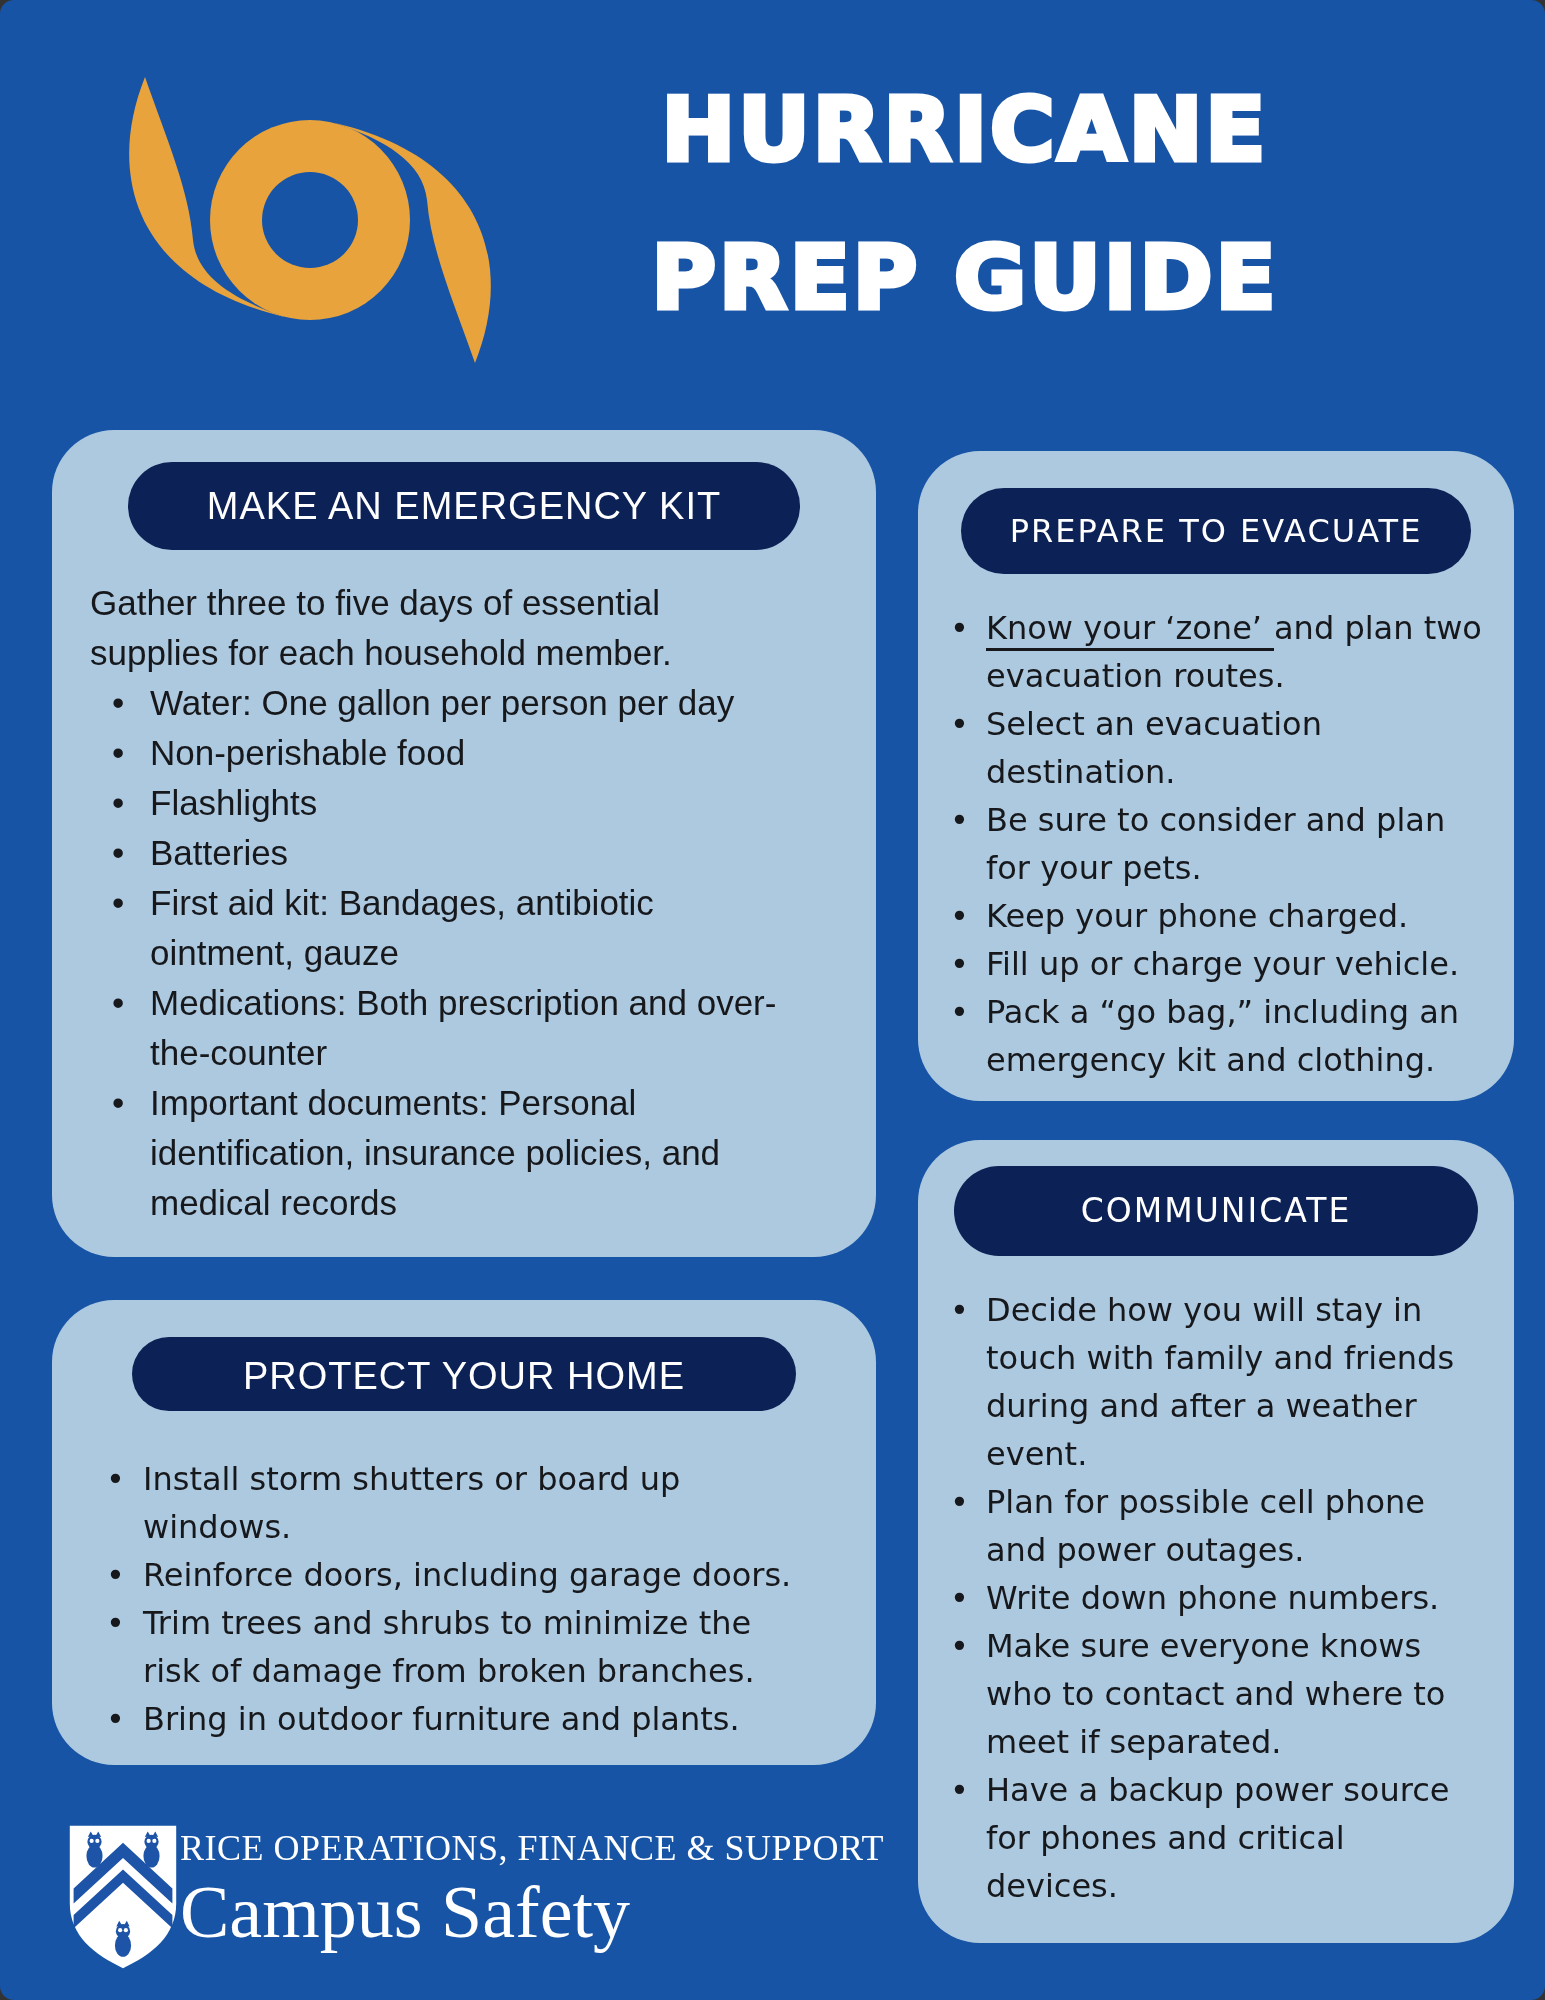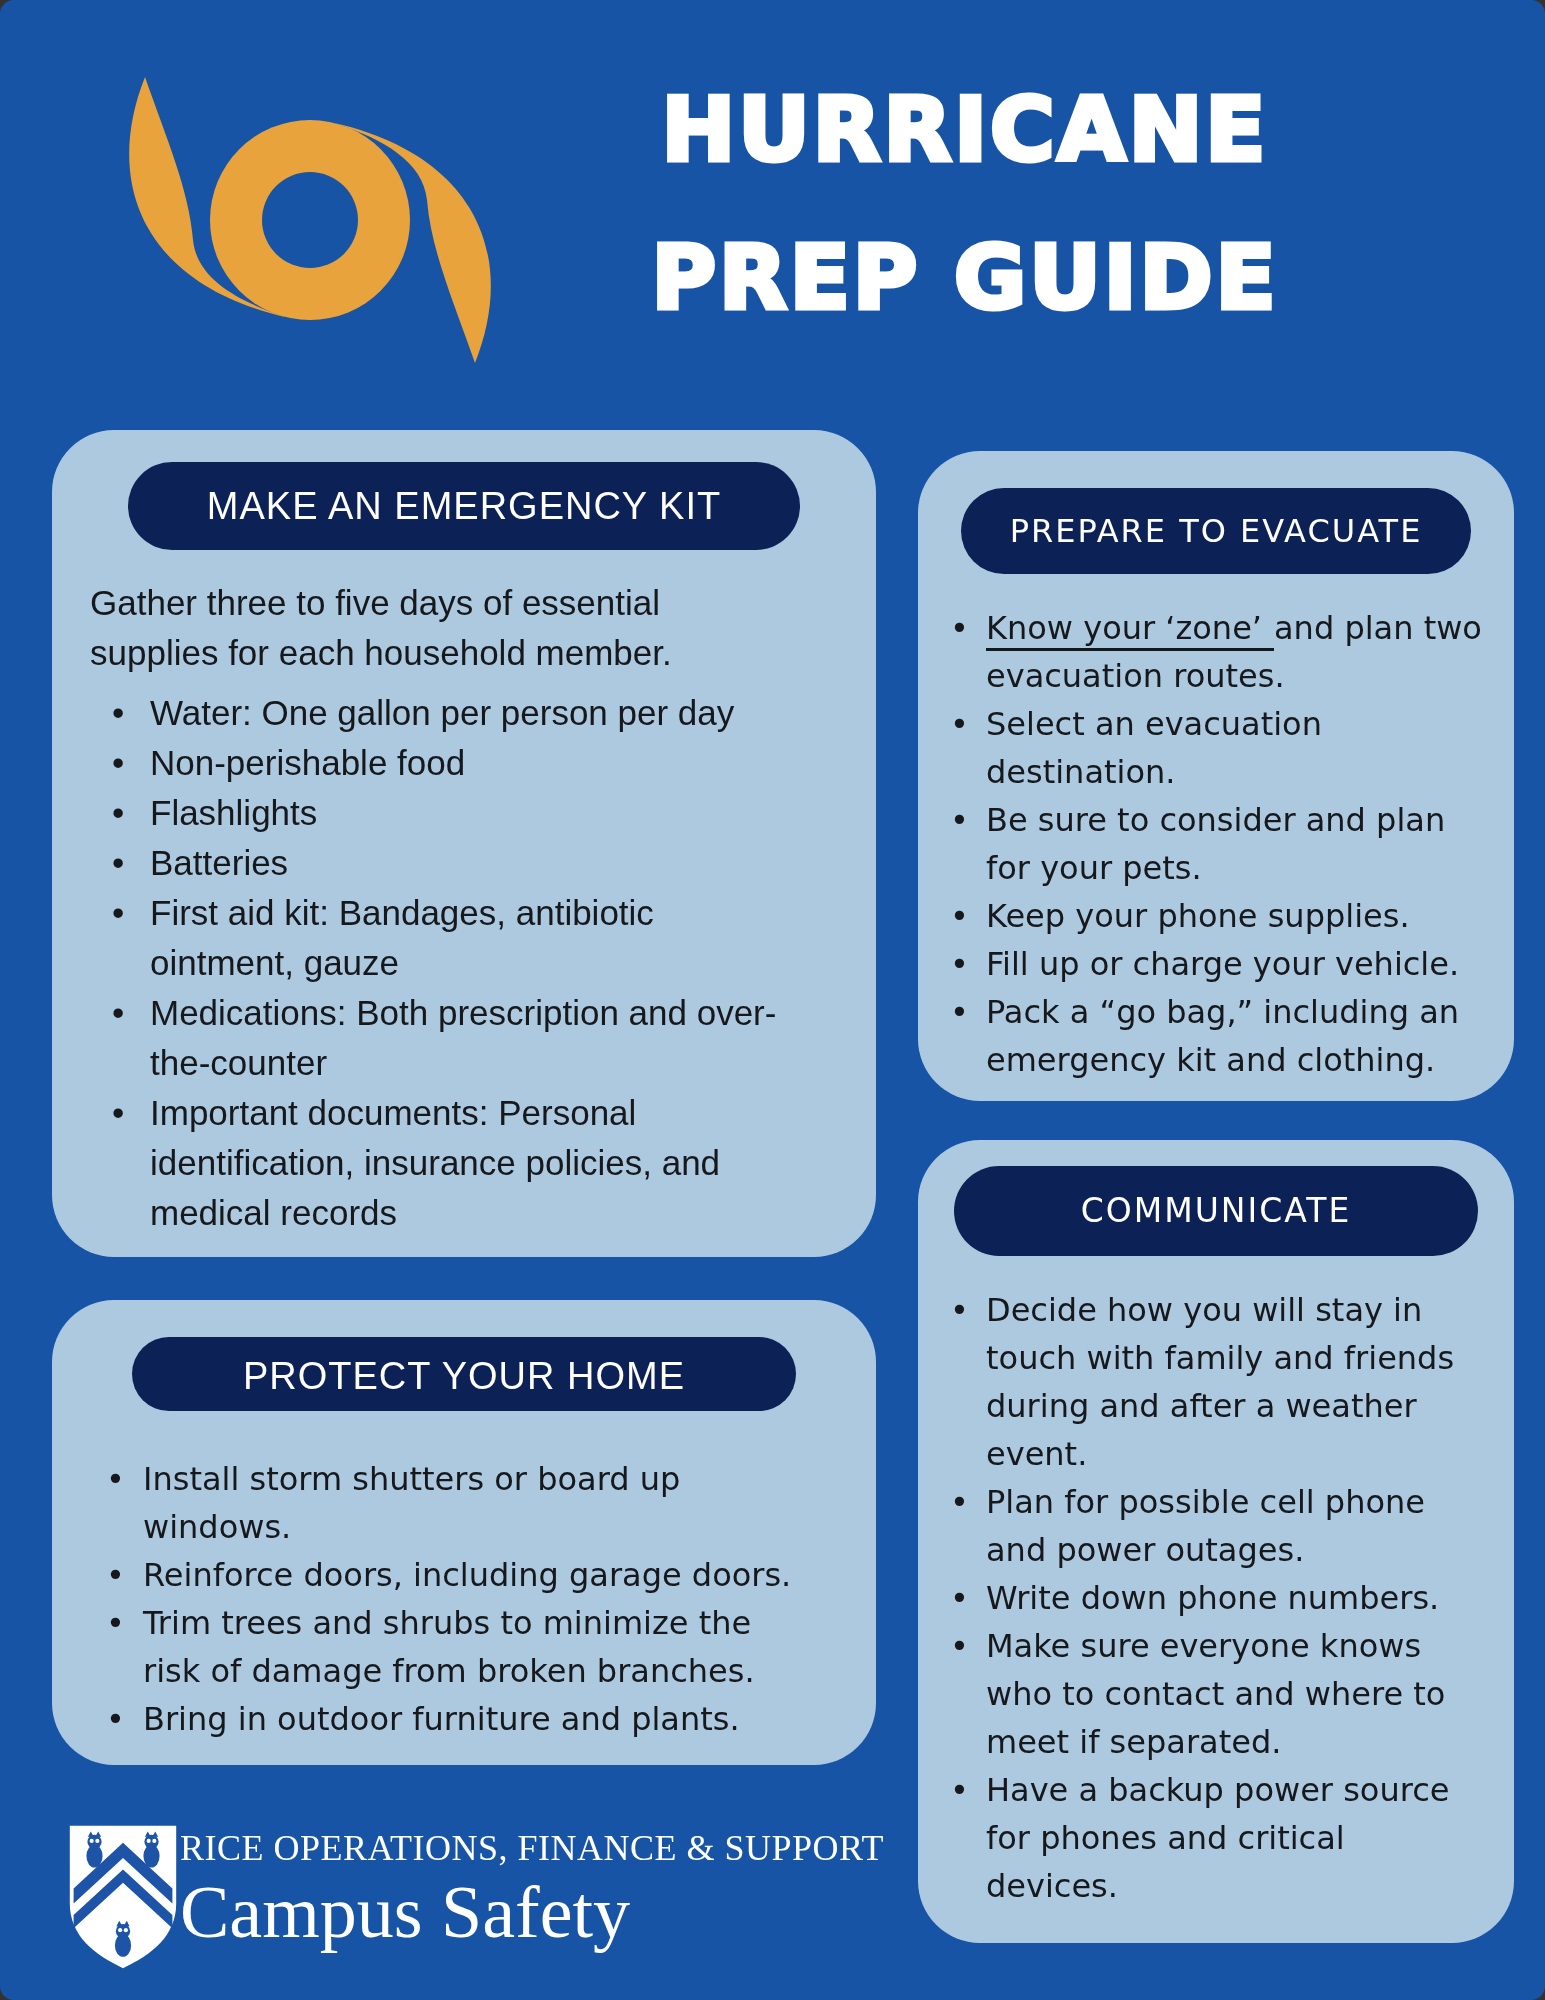--- a/index.html
+++ b/index.html
@@ -29,21 +29,21 @@
   #card-comm{left:918px; top:1140px; width:596px; height:803px;}
   .pill{
     display:block; background:var(--pill); color:var(--white);
     text-align:center; border-radius:48px; margin-left:auto; margin-right:auto;
   }
   #card-kit  .pill{margin-top:32px; width:672px; height:88px; line-height:88px; font-size:38px; letter-spacing:1px;}
   #card-evac .pill{margin-top:37px; width:510px; height:86px; line-height:86px; font-family:"DejaVu Sans",sans-serif; font-size:32px; letter-spacing:2px;}
   #card-home .pill{margin-top:37px; width:664px; height:74px; line-height:78px; font-size:38px; letter-spacing:1px;}
   #card-comm .pill{margin-top:26px; width:524px; height:90px; line-height:90px; font-family:"DejaVu Sans",sans-serif; font-size:33px; letter-spacing:2px;}
   .intro{
-    margin:28px 40px 10px 38px; font-size:35px; line-height:50px; white-space:pre-line;
+    margin:28px 40px 0 38px; font-size:35px; line-height:50px; white-space:pre-line;
   }
   ul.blist{list-style:none; padding:0;}
   ul.blist li{position:relative; white-space:pre-line;}
   ul.blist li::before{content:"\2022"; position:absolute; top:0;}
   
   #card-kit ul.blist{margin:0 40px 0 38px;}
   #card-kit li{padding-left:60px; font-size:35px; line-height:50px;}
   #card-kit li::before{left:22px;}
   
   .geo li{font-family:"DejaVu Sans",sans-serif; font-size:32px; line-height:48px;}
@@ -102,21 +102,21 @@
 
   <section class="card geo" id="card-evac">
     <div class="pill">PREPARE TO EVACUATE</div>
     <ul class="blist">
       <li><span class="uline">Know your ‘zone’</span><span>and plan two
 evacuation routes.</span></li>
       <li>Select an evacuation
 destination.</li>
       <li>Be sure to consider and plan
 for your pets.</li>
-      <li>Keep your phone supplies.</li>
+      <li>Keep your phone charged.</li>
       <li>Fill up or charge your vehicle.</li>
       <li>Pack a “go bag,” including an
 emergency kit and clothing.</li>
     </ul>
   </section>
 
   <section class="card geo" id="card-home">
     <div class="pill">PROTECT YOUR HOME</div>
     <ul class="blist">
       <li>Install storm shutters or board up

